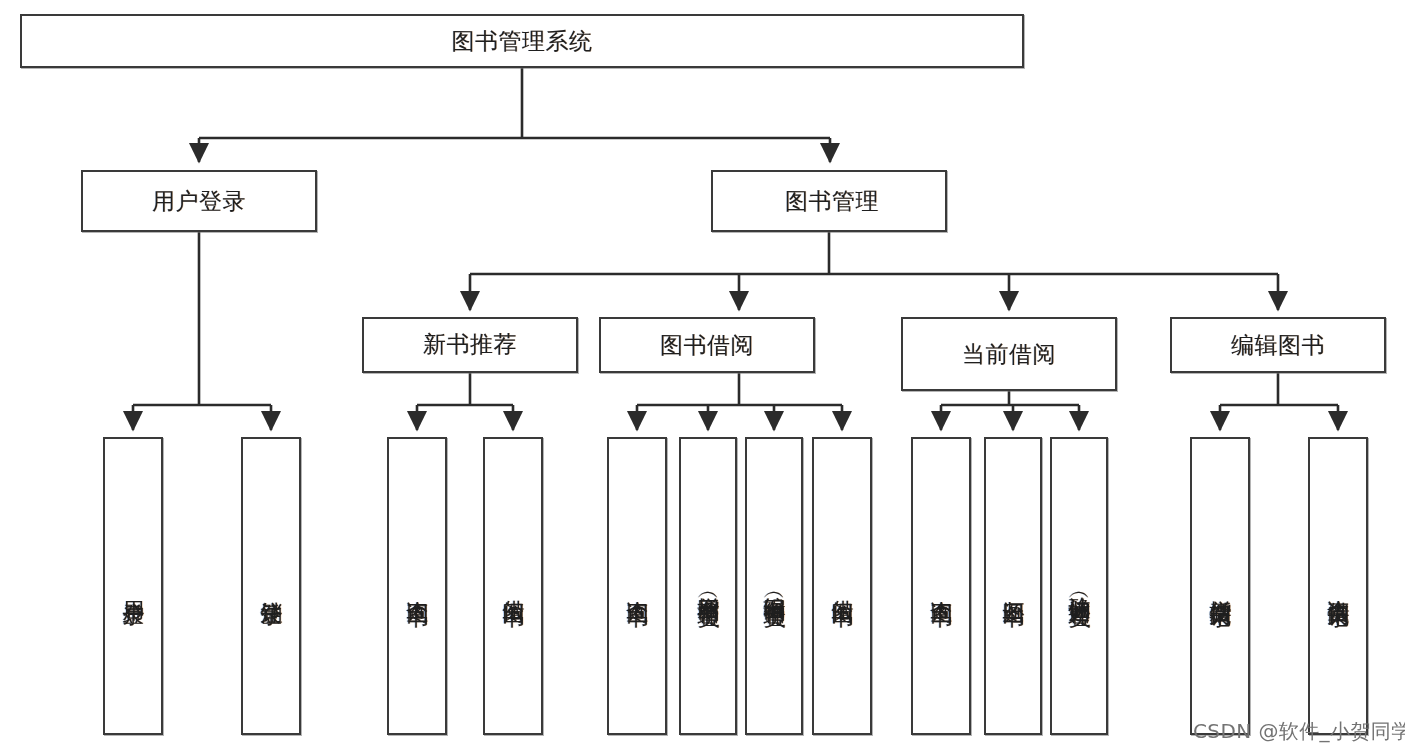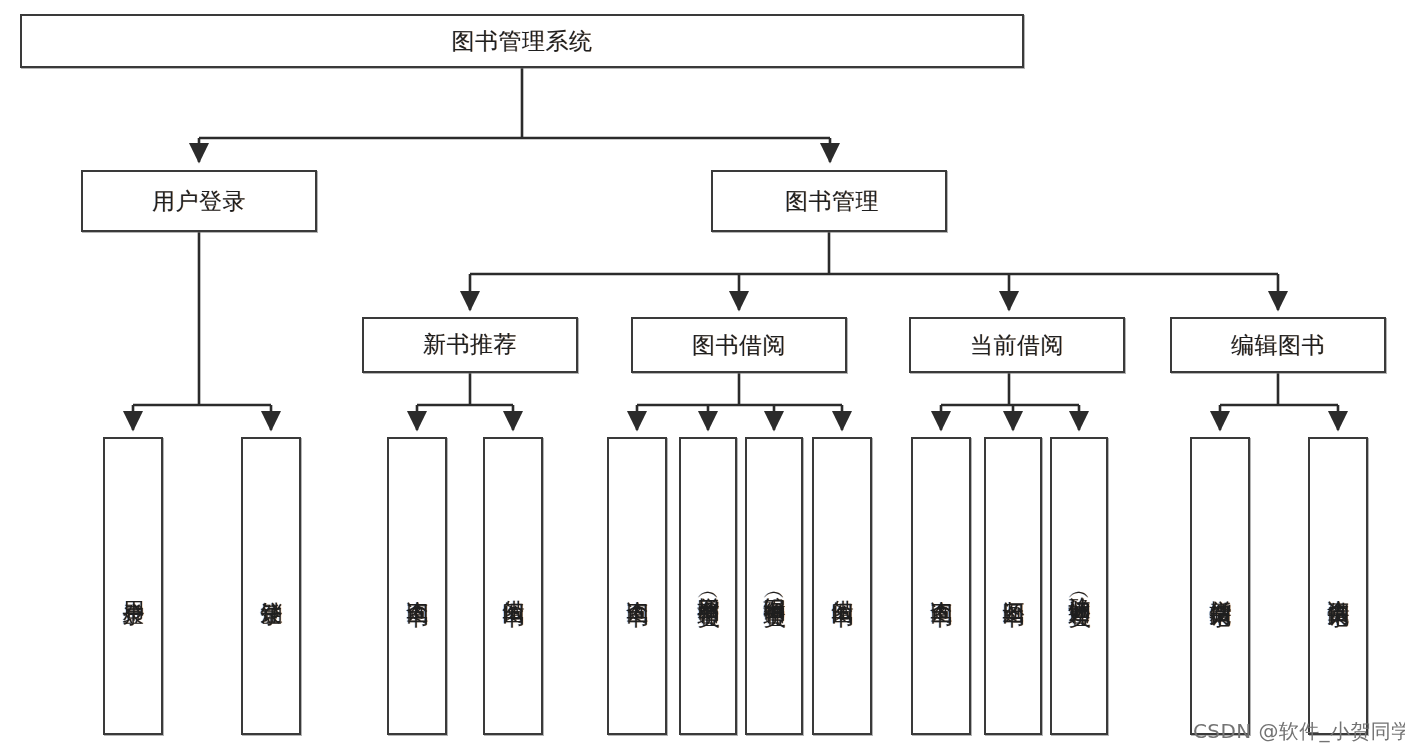--- a/index.html
+++ b/index.html
@@ -127,24 +127,24 @@
   <div class="node" id="node-l2-0" style="left: 81px; top: 170px; width: 236px; height: 62px;">
     <span class="label">用户登录</span>
   </div>
   <div class="node" id="node-l2-1" style="left: 711px; top: 170px; width: 236px; height: 62px; padding-left: 6px;">
     <span class="label">图书管理</span>
   </div>
 
   <div class="node" id="node-l3-0" style="left: 362px; top: 317px; width: 216px; height: 56px; font-family: Liberation Serif, serif;">
     <span class="label">新书推荐</span>
   </div>
-  <div class="node" id="node-l3-1" style="left: 631px; top: 317px; width: 216px; height: 56px;">
+  <div class="node" id="node-l3-1" style="left: 599px; top: 317px; width: 216px; height: 56px;">
     <span class="label">图书借阅</span>
   </div>
-  <div class="node" id="node-l3-2" style="left: 901px; top: 317px; width: 216px; height: 56px; margin-left: 8px;">
+  <div class="node" id="node-l3-2" style="left: 901px; top: 317px; width: 216px; height: 74px;">
     <span class="label">当前借阅</span>
   </div>
   <div class="node" id="node-l3-3" style="left: 1170px; top: 317px; width: 216px; height: 56px;">
     <span class="label">编辑图书</span>
   </div>
 
   <div class="node vertical" id="node-leaf-0" style="left: 103px; top: 437px; width: 60px; height: 298px;">
     <span class="label">用户登录</span>
   </div>
   <div class="node vertical" id="node-leaf-1" style="left: 241px; top: 437px; width: 60px; height: 298px;">

